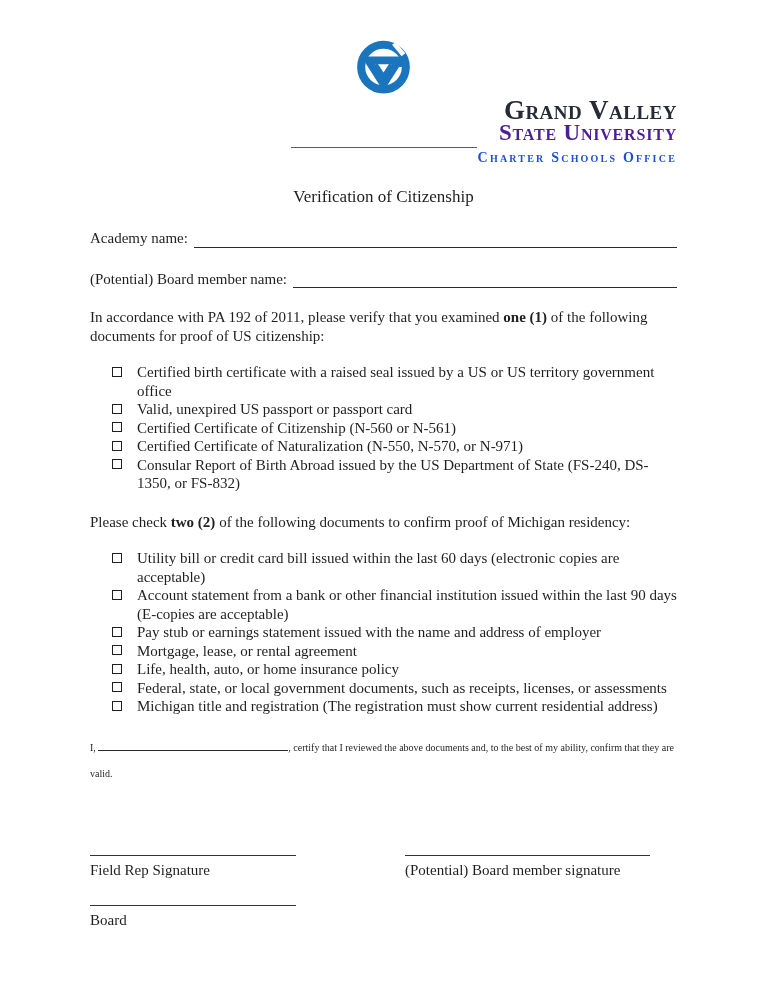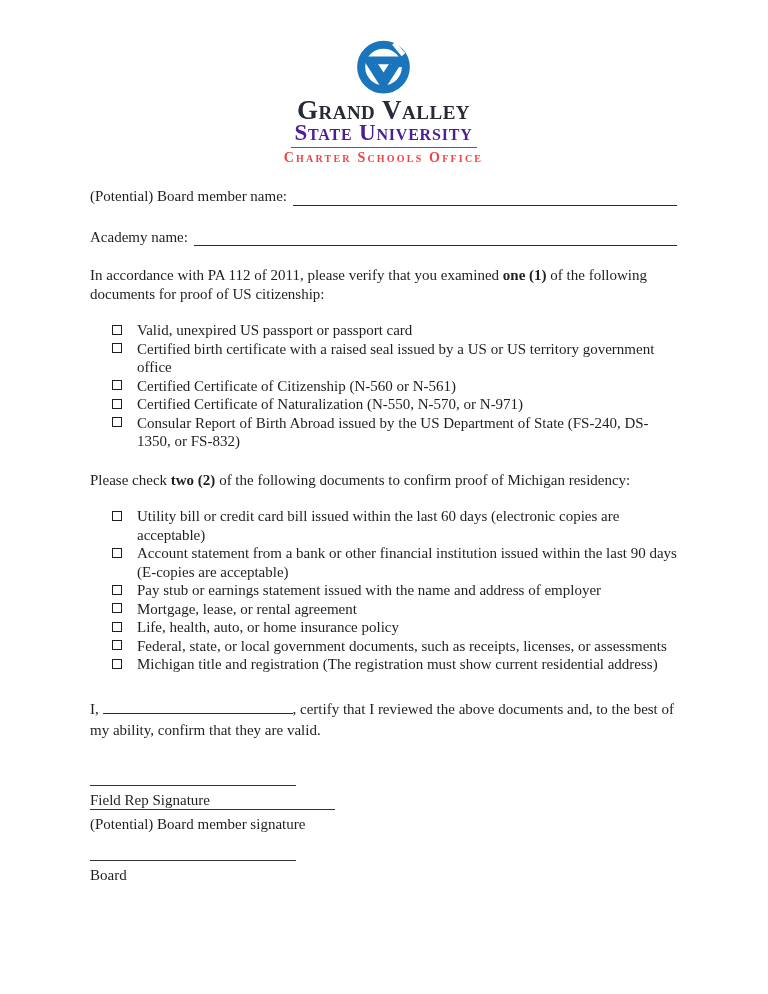--- a/index.html
+++ b/index.html
@@ -8,21 +8,21 @@
     width:768px; height:994px;
     font-family:"Liberation Serif","DejaVu Serif",serif;
     color:#1f1f1f;
     overflow:hidden;
   }
   .page {
     width:768px; height:994px;
     padding:40px 91px 0 90px;
   }
   
-  .logo-block { text-align:center; }
+  .logo-block { text-align:right; }
   .logo-mark { display:block; margin:0 auto 2px auto; }
   .wordmark-1 {
     font-variant:small-caps;
     font-size:27px; line-height:24px;
     letter-spacing:0.5px;
     color:#262b36;
     font-weight:600;
   }
   .wordmark-2 {
     font-variant:small-caps;
@@ -33,21 +33,21 @@
   }
   .wordmark-rule {
     width:186px; height:0;
     border-bottom:1.6px solid #5c5c5c;
     margin:3px auto 3px auto;
   }
   .office-line {
     font-variant:small-caps;
     font-size:14px; line-height:14px;
     letter-spacing:2.2px;
-    color:#ef4444;
+    color:#1d4ed8;
     font-weight:600;
   }
   
   .doc-title {
     text-align:center;
     font-size:17px; font-weight:400;
     margin-top:22px;
   }
   
   .blank-row { display:flex; align-items:flex-end; margin-top:22px; }
@@ -67,28 +67,28 @@
     font-size:15px; line-height:18.5px;
   }
   .cb {
     flex:0 0 auto;
     width:10px; height:10px;
     border:1.6px solid #1f1f1f;
     margin:3.5px 15px 0 0;
     background:#fff;
   }
   
-  .certify { font-size:15px; line-height:21px; margin-top:25px; }
+  .certify { font-size:10px; line-height:26px; margin-top:19px; }
   .inline-blank {
     display:inline-block;
     width:190px; height:0.85em;
     border-bottom:1.3px solid #2a2a2a;
   }
   
-  .sig-row { display:flex; margin-top:44px;flex-direction:column; }
+  .sig-row { display:flex; margin-top:68px; }
   .sig-col-left { width:315px; flex:0 0 auto; }
   .sig-col-right { flex:1; }
   .sig-line { border-bottom:1.3px solid #333; height:0; margin-bottom:5px; }
   .sig-line.w-left { width:206px; }
   .sig-line.w-right { width:245px; }
   .sig-label { font-size:15px; line-height:18.5px; }
   .date-block { margin-top:26px; }
 </style>
 </head>
 <body>
@@ -107,42 +107,43 @@
       <path d="M14 21 L46 21 L30 46 Z" fill="#ffffff" stroke="#1b75bc" stroke-width="8" stroke-linejoin="round"></path>
 
       <path d="M22 25 L30 37.5 L38 25" fill="none" stroke="#1b75bc" stroke-width="4" stroke-linejoin="round"></path>
     </svg>
     <div class="wordmark-1">Grand Valley</div>
     <div class="wordmark-2">State University</div>
     <div class="wordmark-rule"></div>
     <div class="office-line">Charter Schools Office</div>
   </div>
 
-
+  <div class="doc-title">Verification of Citizenship</div>
+
+  <div class="blank-row">
+    <span class="lbl">Academy name:</span>
+    <span class="fill-line"></span>
+  </div>
   <div class="blank-row">
     <span class="lbl">(Potential) Board member name:</span>
     <span class="fill-line"></span>
   </div>
-  <div class="blank-row">
-    <span class="lbl">Academy name:</span>
-    <span class="fill-line"></span>
-  </div>
-
-  <p class="para"><span>In accordance with PA 112 of 2011, please verify that you examined </span><b>one (1)</b><span> of the following documents for proof of US citizenship:</span></p>
+
+  <p class="para"><span>In accordance with PA 192 of 2011, please verify that you examined </span><b>one (1)</b><span> of the following documents for proof of US citizenship:</span></p>
 
   <ul class="checklist">
 
       <li>
         <span class="cb"></span>
+        <span>Certified birth certificate with a raised seal issued by a US or US territory government office</span>
+      </li>
+
+      <li>
+        <span class="cb"></span>
         <span>Valid, unexpired US passport or passport card</span>
-      </li>
-
-      <li>
-        <span class="cb"></span>
-        <span>Certified birth certificate with a raised seal issued by a US or US territory government office</span>
       </li>
 
       <li>
         <span class="cb"></span>
         <span>Certified Certificate of Citizenship (N-560 or N-561)</span>
       </li>
 
       <li>
         <span class="cb"></span>
         <span>Certified Certificate of Naturalization (N-550, N-570, or N-971)</span>

